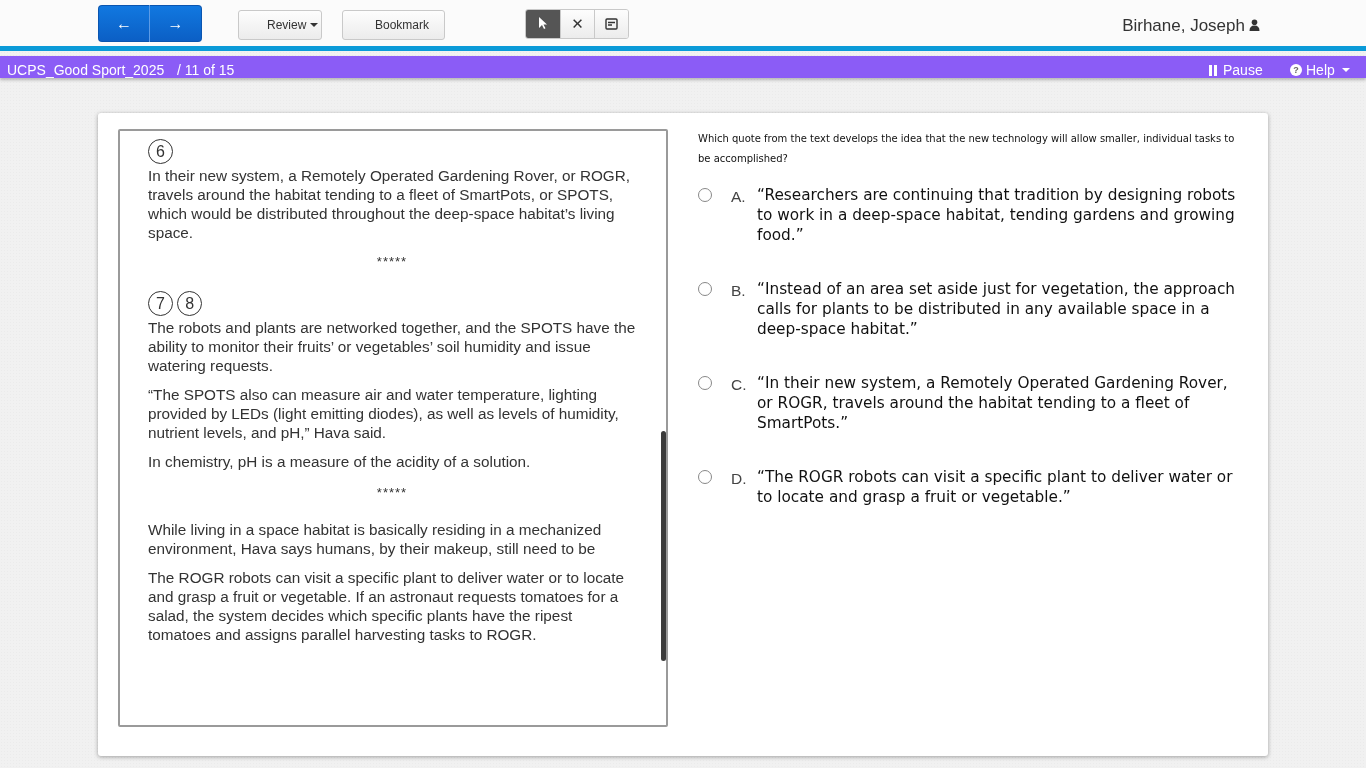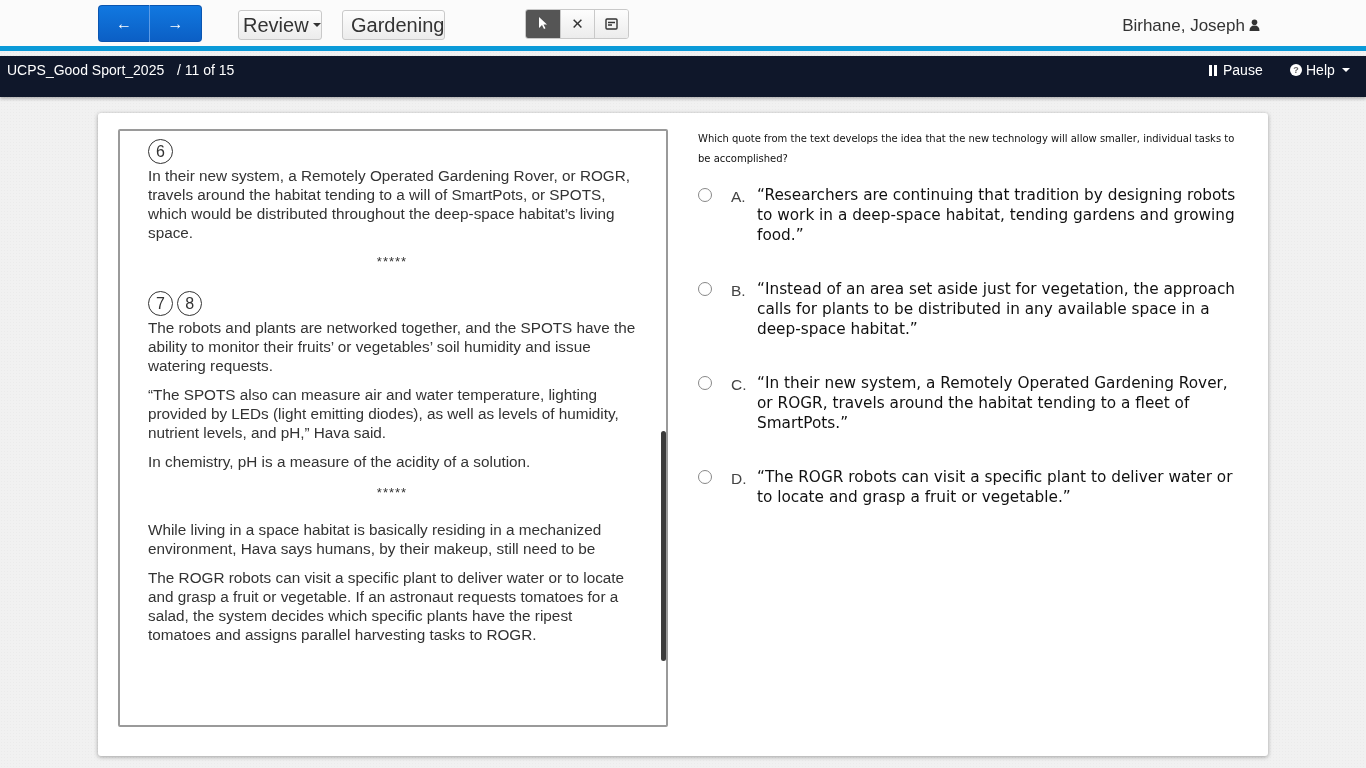--- a/index.html
+++ b/index.html
@@ -24,36 +24,36 @@
     color: #fff; font-size: 16px; font-weight: bold;
     display: flex; align-items: center; justify-content: center;
     border: 1px solid #0a55b0; cursor: pointer;
   }
   .nav-btn.left { border-radius: 4px 0 0 4px; border-right: 1px solid #5c9be6; }
   .nav-btn.right { border-radius: 0 4px 4px 0; border-left: none; }
   .tool-btn {
     position: absolute; top: 10px; height: 30px;
     background: linear-gradient(#fdfdfd, #ececec);
     border: 1px solid #c9c9c9; border-radius: 3px;
-    font-size: 20px; color: #333;
-    display: flex; align-items: center; padding: 0 4px; cursor: pointer;
+    font-size: 12px; color: #333;
+    display: flex; align-items: center; padding: 0 28px; cursor: pointer;
   }
   .review-btn { left: 238px; width: 84px; }
   .bookmark-btn { left: 342px; width: 103px; }
   .caret { display: inline-block; width: 0; height: 0; border-left: 4px solid transparent; border-right: 4px solid transparent; border-top: 4px solid #333; margin-left: 4px; vertical-align: middle; }
   .bookmark-glyph { display: inline-block; width: 8px; height: 11px; background: #333; margin-right: 4px; clip-path: polygon(0 0,100% 0,100% 100%,50% 70%,0 100%); }
   .mode-group { position: absolute; left: 525px; top: 9px; display: flex; height: 30px; border: 1px solid #c9c9c9; border-radius: 3px; overflow: hidden; }
   .mode-btn { width: 34px; height: 28px; display: flex; align-items: center; justify-content: center; background: linear-gradient(#fdfdfd, #ececec); color: #333; font-size: 15px; cursor: pointer; border-left: 1px solid #c9c9c9; }
   .mode-btn.first { border-left: none; }
   .mode-btn.active { background: #555; color: #fff; }
   .user { position: absolute; right: 106px; top: 16px; font-size: 17px; color: #333; display: flex; align-items: center; gap: 4px; }
   
   .subbar {
-    position: absolute; left: 0; top: 56px; width: 1366px; height: 41px;
-    background: #0f172a; color: #fff; font-size: 14px;
+    position: absolute; left: 0; top: 56px; width: 1366px; height: 22px;
+    background: #8b5cf6; color: #fff; font-size: 14px;
     box-shadow: 0 2px 3px rgba(0,0,0,0.25);
   }
   .test-title { position: absolute; left: 7px; top: 6px; }
   .test-pos { position: absolute; left: 177px; top: 6px; }
   .pause-btn { position: absolute; left: 1209px; top: 6px; display: flex; align-items: center; gap: 6px; cursor: pointer; }
   .pause-bars { display: inline-flex; gap: 2px; }
   .pause-bars i { display: block; width: 3px; height: 11px; background: #fff; }
   .help-btn { position: absolute; left: 1290px; top: 6px; display: flex; align-items: center; gap: 4px; cursor: pointer; }
   .help-circle { width: 12px; height: 12px; border-radius: 50%; background: #fff; color: #656565; font-size: 9px; font-weight: bold; display: flex; align-items: center; justify-content: center; }
   .caret-w { display: inline-block; width: 0; height: 0; border-left: 4px solid transparent; border-right: 4px solid transparent; border-top: 4px solid #fff; margin-left: 3px; }
@@ -96,21 +96,21 @@
     <div class="nav-btn right">
       <span>→</span>
     </div>
   </div>
   <div class="tool-btn review-btn">
     <span>Review</span>
     <span class="caret"></span>
   </div>
   <div class="tool-btn bookmark-btn">
     <span class="bookmark-glyph"></span>
-    <span>Gardening</span>
+    <span>Bookmark</span>
   </div>
   <div class="mode-group">
     <div class="mode-btn first active">
       <span>
         <svg width="10" height="14" viewBox="0 0 10 14">
             <path d="M1 1 L1 12 L4 9 L6 13 L7.5 12.3 L5.5 8.5 L9 8.5 Z" fill="#fff"></path>
           </svg>
       </span>
     </div>
     <div class="mode-btn">
@@ -151,21 +151,21 @@
     <span class="help-circle">?</span>
     <span>Help</span>
     <span class="caret-w"></span>
   </div>
 </div>
 
 <div class="panel">
   <div class="passage">
     <div class="passage-inner">
       <div class="para-num">6</div>
-      <p>In their new system, a Remotely Operated Gardening Rover, or ROGR, travels around the habitat tending to a will of SmartPots, or SPOTS, which would be distributed throughout the deep-space habitat’s living space.</p>
+      <p>In their new system, a Remotely Operated Gardening Rover, or ROGR, travels around the habitat tending to a fleet of SmartPots, or SPOTS, which would be distributed throughout the deep-space habitat’s living space.</p>
       <div class="stars">*****</div>
       <div class="para-num">7</div>
       <div class="para-num">8</div>
       <p>The robots and plants are networked together, and the SPOTS have the ability to monitor their fruits’ or vegetables’ soil humidity and issue watering requests.</p>
       <p>“The SPOTS also can measure air and water temperature, lighting provided by LEDs (light emitting diodes), as well as levels of humidity, nutrient levels, and pH,” Hava said.</p>
       <p style="margin-bottom:12px">In chemistry, pH is a measure of the acidity of a solution.</p>
       <div class="stars tight">*****</div>
       <p>While living in a space habitat is basically residing in a mechanized environment, Hava says humans, by their makeup, still need to be</p>
       <p>The ROGR robots can visit a specific plant to deliver water or to locate and grasp a fruit or vegetable. If an astronaut requests tomatoes for a salad, the system decides which specific plants have the ripest tomatoes and assigns parallel harvesting tasks to ROGR.</p>
     </div>

